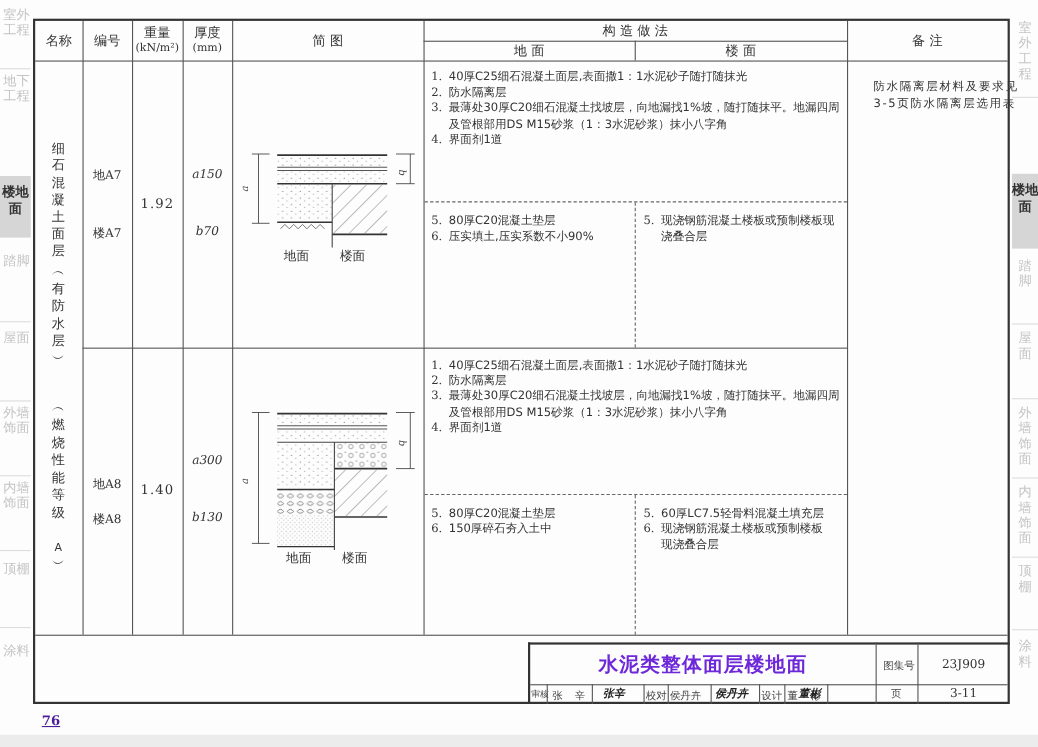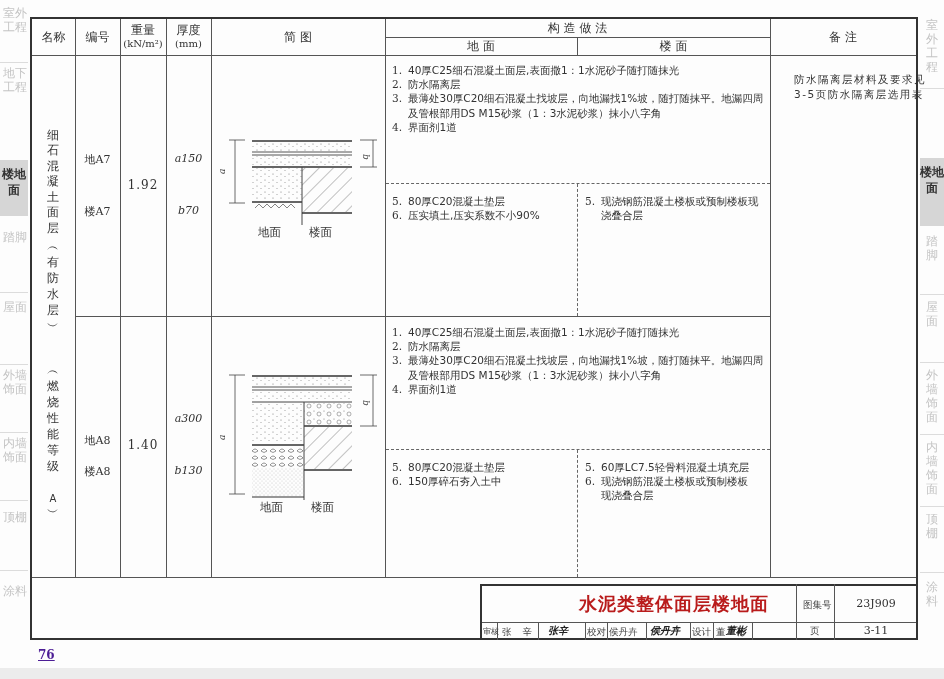--- a/index.html
+++ b/index.html
@@ -30,21 +30,21 @@
 
   .steps { position: absolute; font-size: 10.5px; line-height: 14.2px; color: #333; font-family: "DejaVu Sans", sans-serif; }
   .steps .item { position: relative; padding-left: 16px; }
   .steps .num { position: absolute; left: 0; top: 0; font-family: "DejaVu Serif", serif; }
 
   .note { position: absolute; font-size: 10.5px; line-height: 15px; letter-spacing: 1.5px; color: #333; font-family: "DejaVu Sans", sans-serif; }
 
   .sketch-label { position: absolute; font-size: 11.5px; color: #333; font-family: "DejaVu Sans", sans-serif; }
 
   
-  .tb-title { position: absolute; font-size: 18px; font-weight: bold; color: #b91c1c; letter-spacing: 1px; font-family: Liberation Serif, serif; text-align: center; margin-left: 35px; }
+  .tb-title { position: absolute; font-size: 18px; font-weight: bold; color: #6d28d9; letter-spacing: 1px; font-family: Liberation Serif, serif; text-align: center; }
   .tb-small { position: absolute; font-size: 9.5px; color: #444; font-family: "DejaVu Sans", sans-serif; white-space: nowrap; }
   .tb-code { position: absolute; font-size: 11px; color: #333; text-align: center; }
   .sig { position: absolute; font-size: 10px; font-style: italic; font-weight: bold; color: #222; font-family: "DejaVu Serif", serif; }
   .page-num { left: 38px; top: 648px; font-size: 12px; color: #4c1d95; font-weight: bold; text-decoration: underline; }
 </style>
 </head>
 <body>
 
 <div class="abs" style="left:0;top:0;width:28px;height:668px;">
   <div class="side-tab" style="left:2px;top:6px;height:56px;">室外工程</div>

